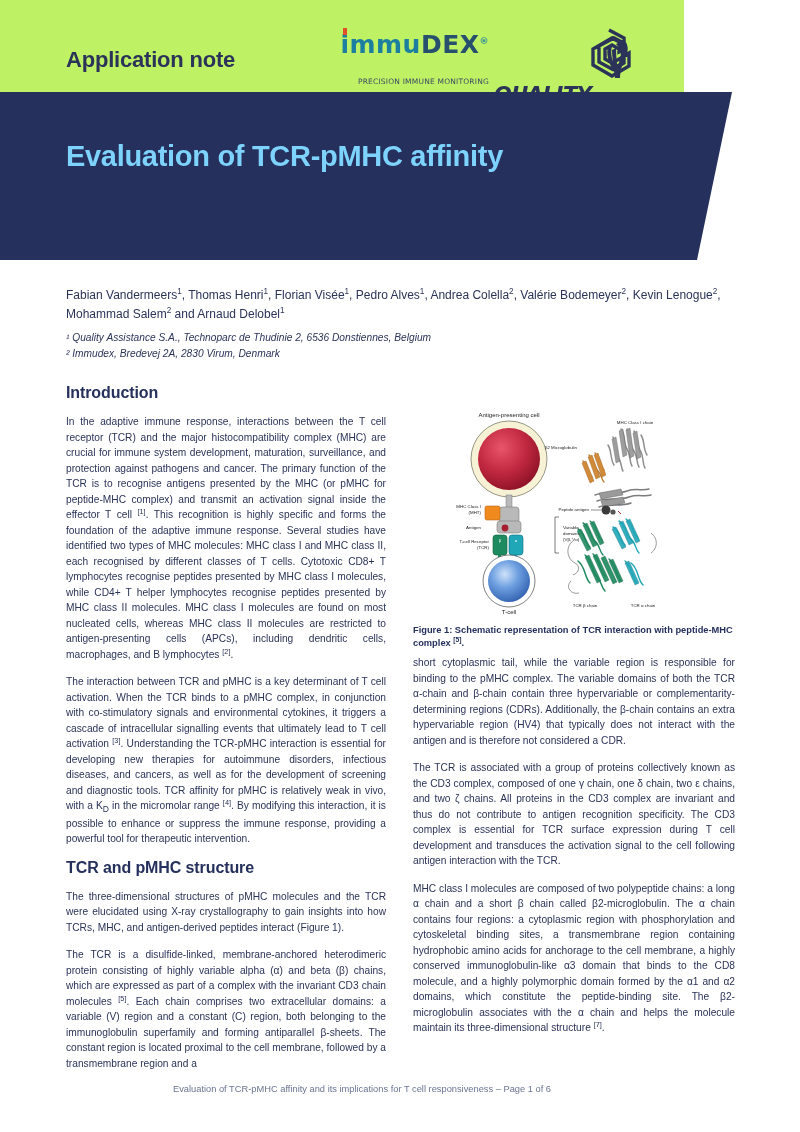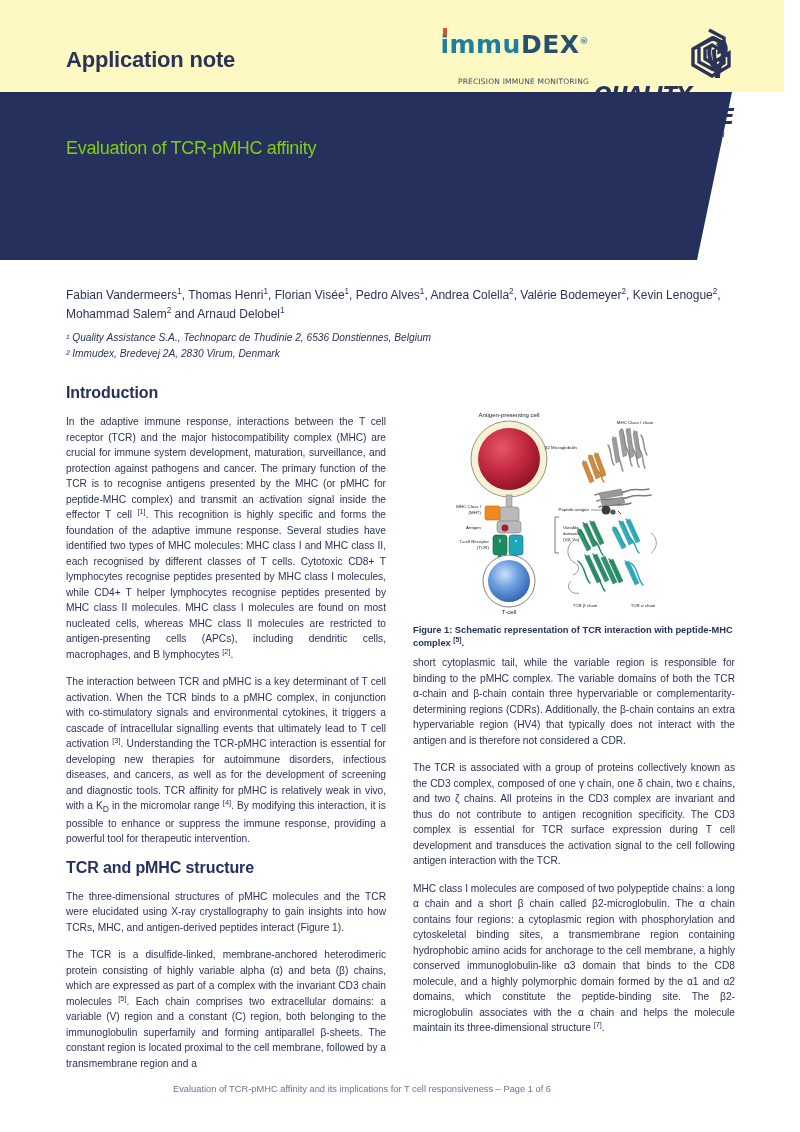--- a/index.html
+++ b/index.html
@@ -8,22 +8,22 @@
     width: 800px; height: 1132px;
     background: #ffffff;
     font-family: "Liberation Sans", sans-serif;
     color: #2b3358;
     position: relative;
     overflow: hidden;
   }
 
   
   .topbar {
-    position: absolute; left:0; top:0; width:784px; height:92px;
-    background:#fef9c3;
+    position: absolute; left:0; top:0; width:684px; height:92px;
+    background:#bef264;
   }
   .app-note {
     position:absolute; left:66px; top:47px;
     font-size:22px; font-weight:700; letter-spacing:-0.2px;
     color:#2b3358;
   }
 
   
   .logos { position:absolute; right:50px; top:28px; display:flex; align-items:flex-start; gap:5px; }
 
@@ -57,21 +57,21 @@
   }
 
   
   .banner {
     position:absolute; left:0; top:92px; width:800px; height:168px;
     background:#25305c;
     clip-path: polygon(0 0, 732px 0, 697px 168px, 0 168px);
   }
   .banner-title {
     position:absolute; left:66px; top:44px;
-    font-size:18px; font-weight:400; color:#84cc16; line-height:1.42;
+    font-size:29px; font-weight:700; color:#7dd3fc; line-height:1.42;
     letter-spacing:-0.3px;
   }
 
   
   .authors {
     position:absolute; left:66px; top:286px; width:670px;
     font-size:12px; line-height:1.62; color:#2b3358;
   }
   .affil {
     position:absolute; left:66px; top:330px; width:670px;

